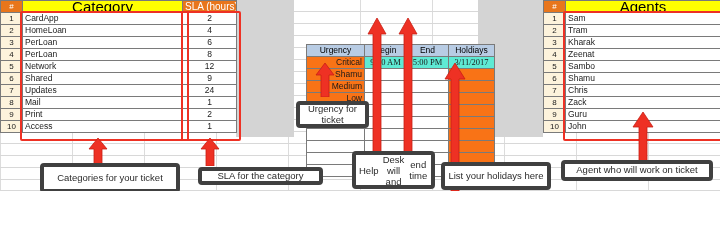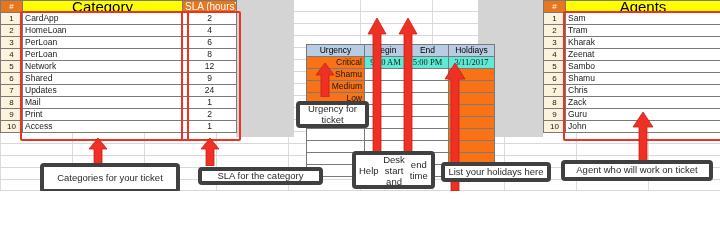--- a/index.html
+++ b/index.html
@@ -325,21 +325,21 @@
   <div class="callout" style="left:40px;top:163px;width:140px;height:30px;">Categories for your ticket</div>
 
   <div class="callout" style="left:198px;top:167px;width:125px;height:18px;">SLA for the category</div>
 
   <div class="callout" style="left:296px;top:101px;width:73px;height:27px;flex-direction:column;">
     <span>Urgency for ticket</span>
   </div>
 
   <div class="callout" style="left:352px;top:151px;width:83px;height:38px;flex-direction:row;line-height:11px;">
     <span>Help</span>
-    <span>Desk start and</span>
+    <span>Desk will and</span>
     <span>end time</span>
   </div>
 
-  <div class="callout" style="left:441px;top:162px;width:110px;height:20px;">List your holidays here</div>
+  <div class="callout" style="left:441px;top:162px;width:110px;height:28px;">List your holidays here</div>
 
   <div class="callout" style="left:561px;top:160px;width:152px;height:21px;">Agent who will work on ticket</div>
 
 </div>
 
 </body></html>

